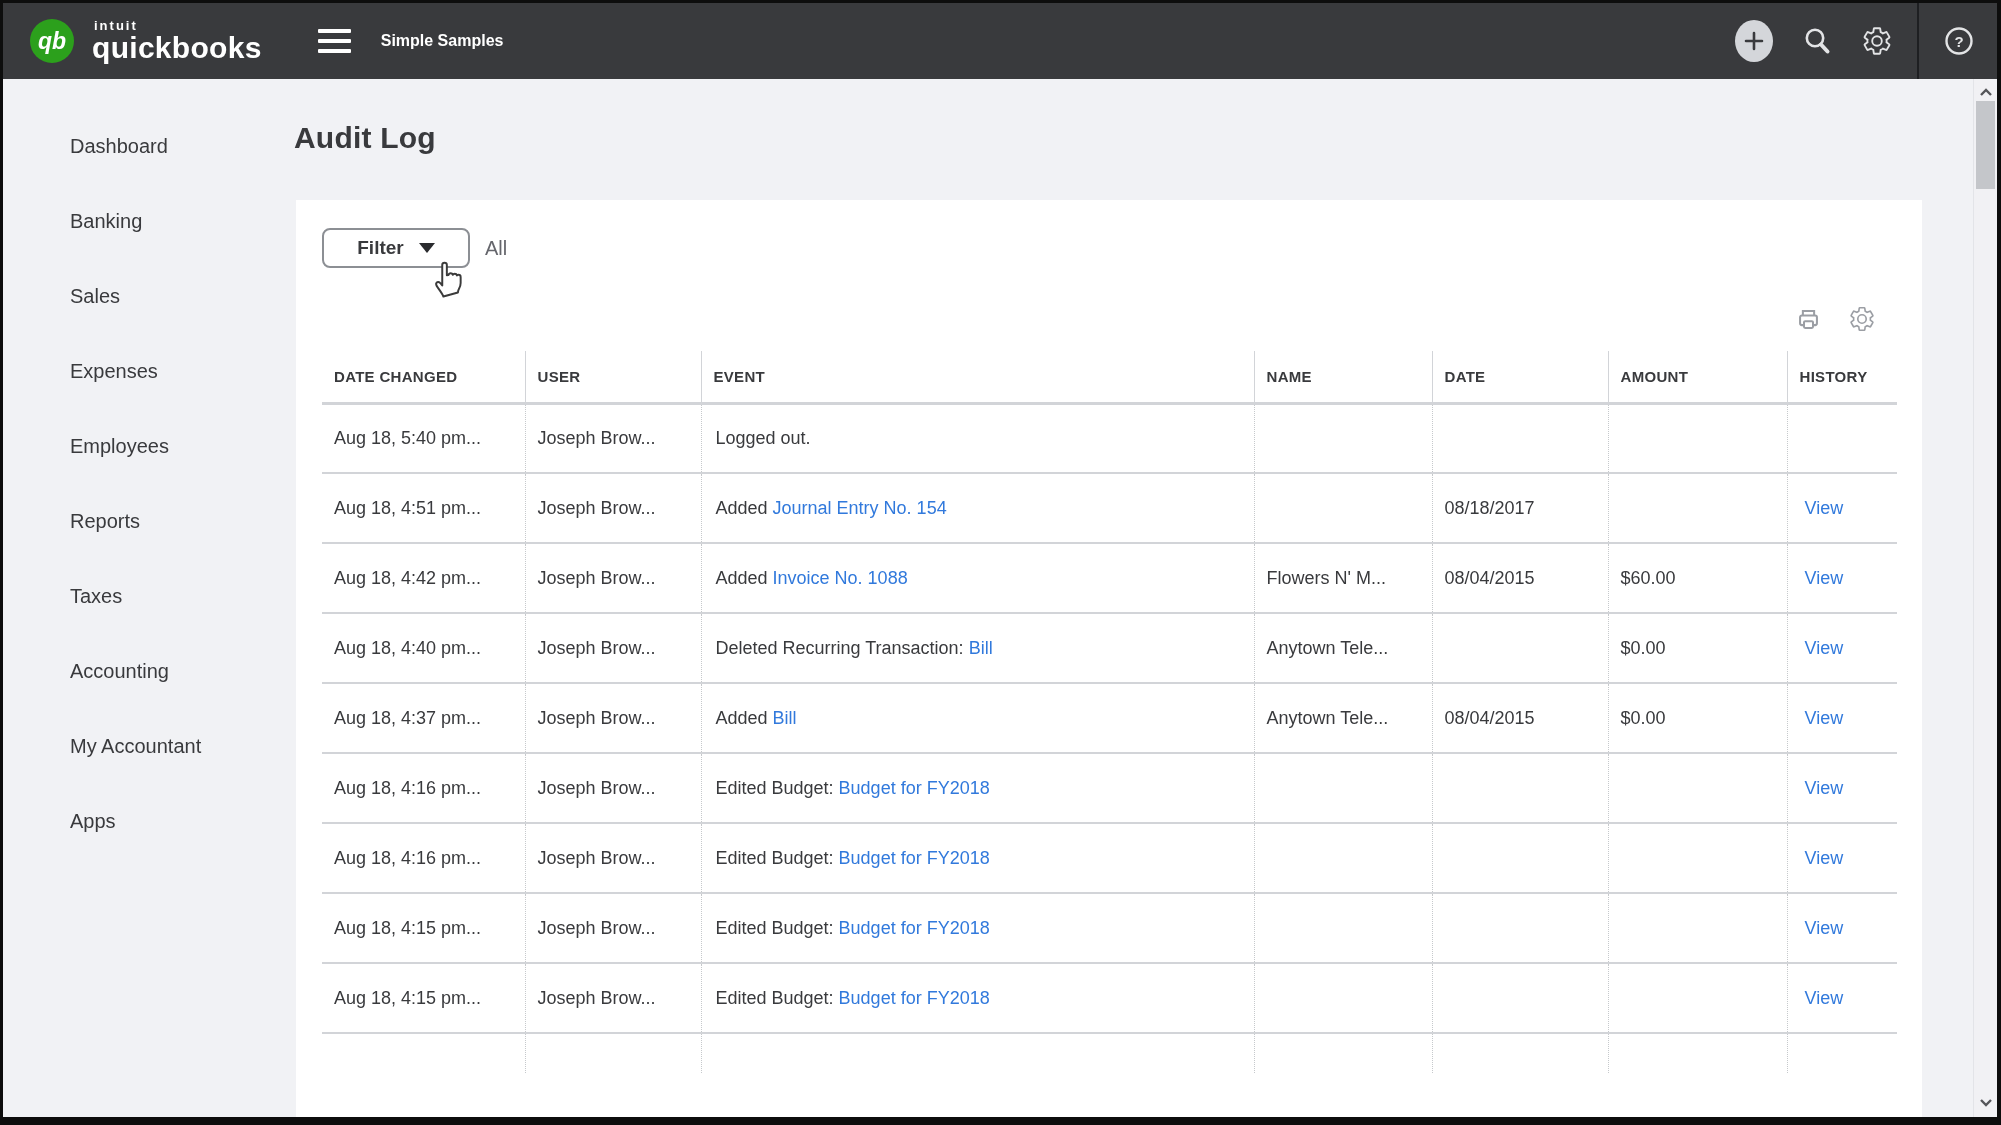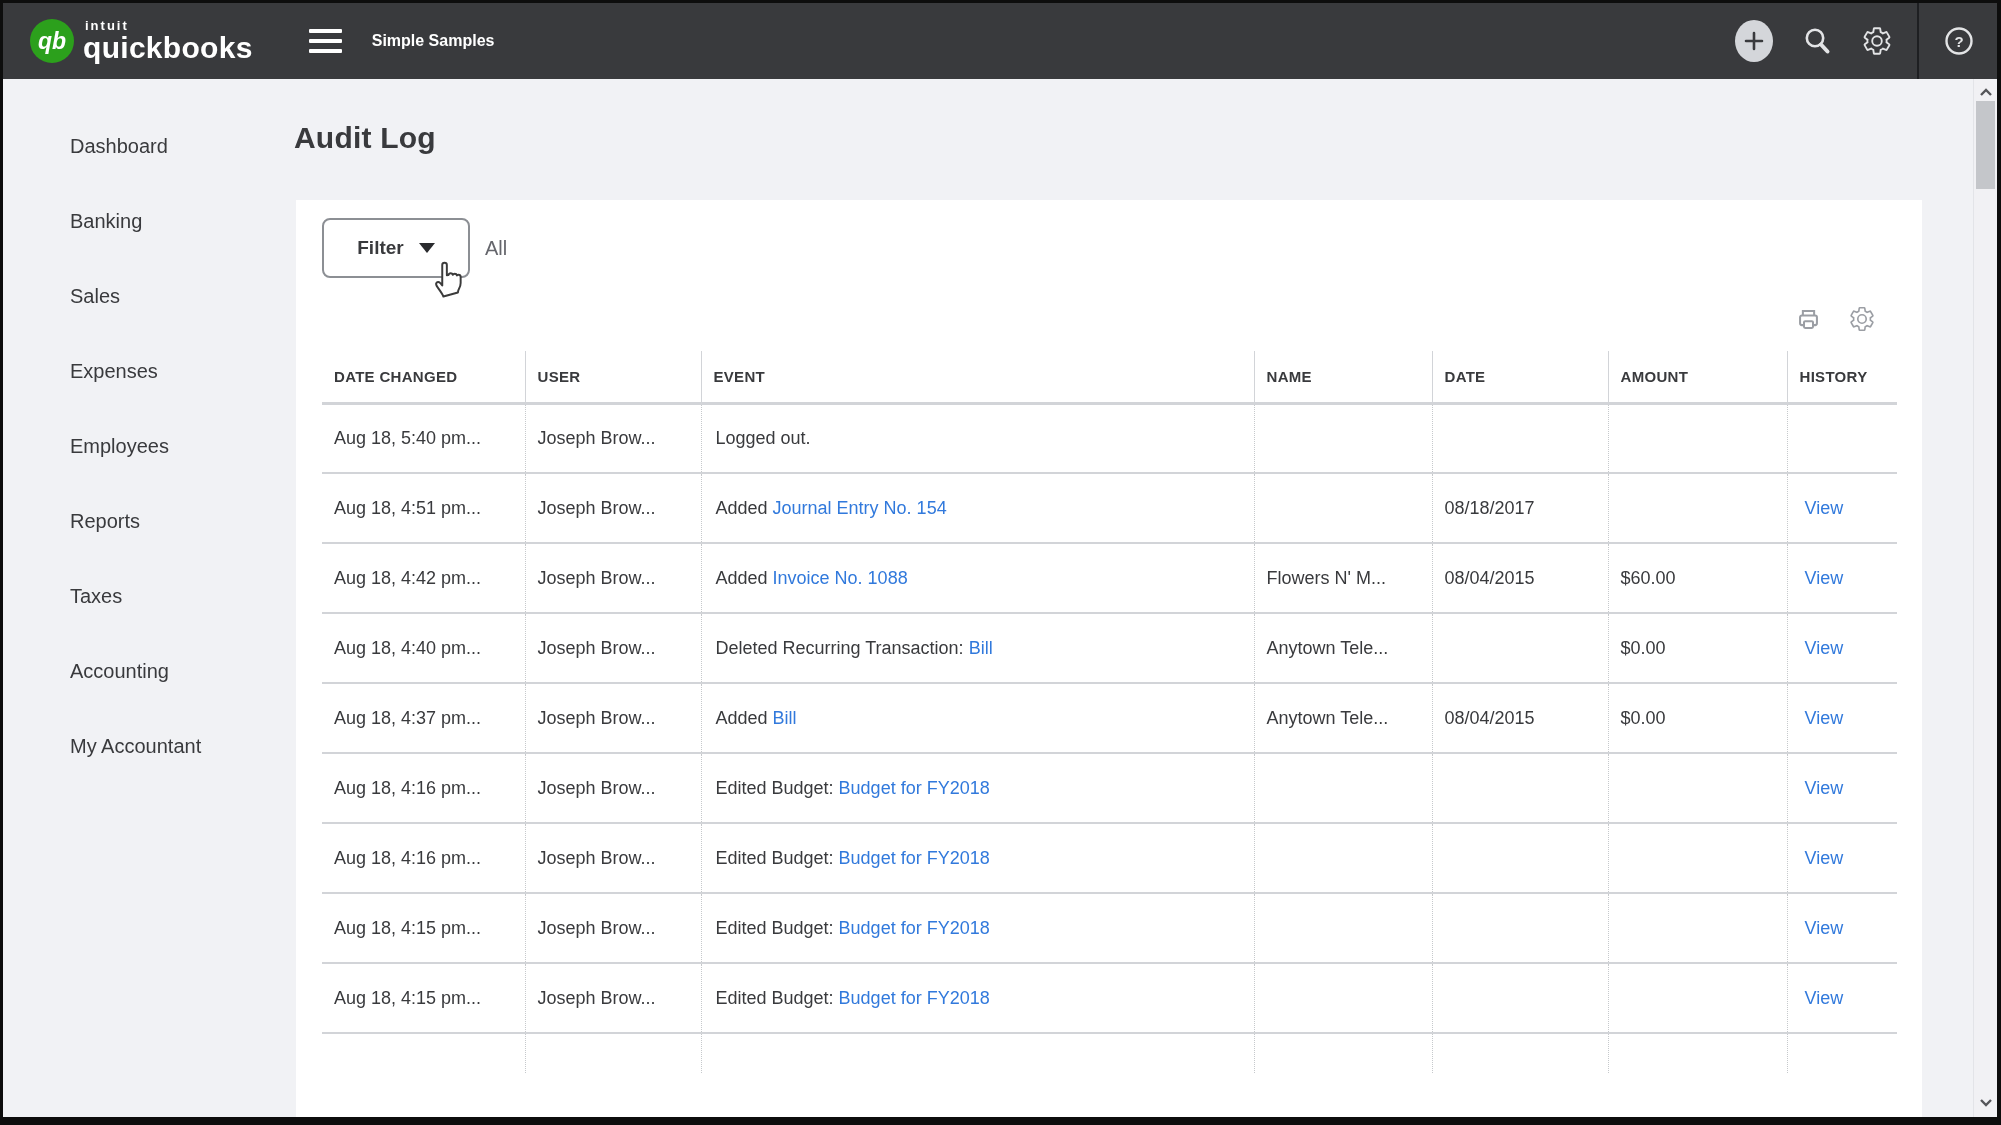--- a/index.html
+++ b/index.html
@@ -22,21 +22,21 @@
     width:2001px;height:1125px;
     border-style:solid;border-color:var(--window-border);
     border-width:3px 4px 8px 3px;
     display:flex;flex-direction:column;background:var(--page-bg);
   }
   
   .topbar{
     height:76px;flex:0 0 76px;background:var(--topbar-bg);
     display:flex;align-items:center;padding:0 0 0 27px;color:#fff;
   }
-  .brand{display:flex;align-items:center;gap:9px;cursor:pointer;}
+  .brand{display:flex;align-items:center;gap:18px;cursor:pointer;}
   .logo-circle{
     width:44px;height:44px;border-radius:50%;background:var(--brand-green);
     display:flex;align-items:center;justify-content:center;
     color:#fff;font-weight:bold;font-size:23px;font-style:italic;
   }
   .wordmark{display:flex;flex-direction:column;line-height:1;}
   .wordmark .intuit{font-size:13px;font-weight:bold;letter-spacing:2px;margin-left:2px;}
   .wordmark .qbname{font-size:30px;font-weight:bold;letter-spacing:.3px;margin-top:1px;}
   .hamburger{
     margin-left:52px;background:none;border:none;cursor:pointer;
@@ -64,21 +64,21 @@
   .page-title{
     margin:42px 0 0 8px;font-size:30px;font-weight:bold;color:var(--text-dark);
     letter-spacing:.2px;
   }
   .card{
     background:var(--card-bg);width:1626px;margin:45px 0 0 10px;
     padding:26px 25px 60px 26px;min-height:1200px;
   }
   .filter-row{position:relative;height:44px;display:flex;align-items:center;}
   .filter-btn{
-    width:148px;height:60px;background:#fff;border:2px solid #8c8f94;border-radius:8px;
+    width:148px;height:40px;background:#fff;border:2px solid #8c8f94;border-radius:8px;
     display:inline-flex;align-items:center;justify-content:center;gap:15px;
     font-family:inherit;font-size:19px;font-weight:bold;color:var(--text-dark);cursor:pointer;
   }
   .caret{width:0;height:0;border-left:8px solid transparent;border-right:8px solid transparent;border-top:10px solid #2a2b2e;}
   .filter-all{margin-left:15px;font-size:20px;color:var(--muted-gray);}
   .cursor-svg{position:absolute;left:106px;top:27px;pointer-events:none;}
   .table-tools{
     display:flex;justify-content:flex-end;align-items:center;gap:26px;
     margin-top:32px;height:34px;padding-right:21px;
   }
@@ -170,20 +170,21 @@
       <ul id="sidebar-list">
           <li>Dashboard</li>
           <li>Banking</li>
           <li>Sales</li>
           <li>Expenses</li>
           <li>Employees</li>
           <li>Reports</li>
           <li>Taxes</li>
           <li>Accounting</li>
           <li>My Accountant</li>
+          <li>Apps</li>
         </ul>
     </nav>
 
     <main class="main">
       <h1 class="page-title">Audit Log</h1>
 
       <section class="card">
         <div class="filter-row">
           <button class="filter-btn">
             <span>Filter</span>

